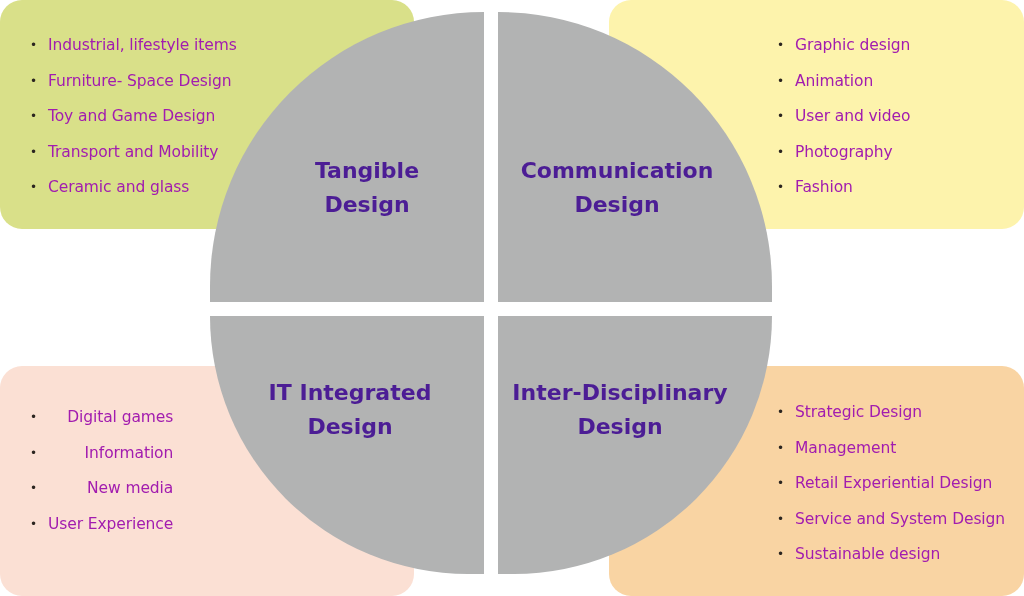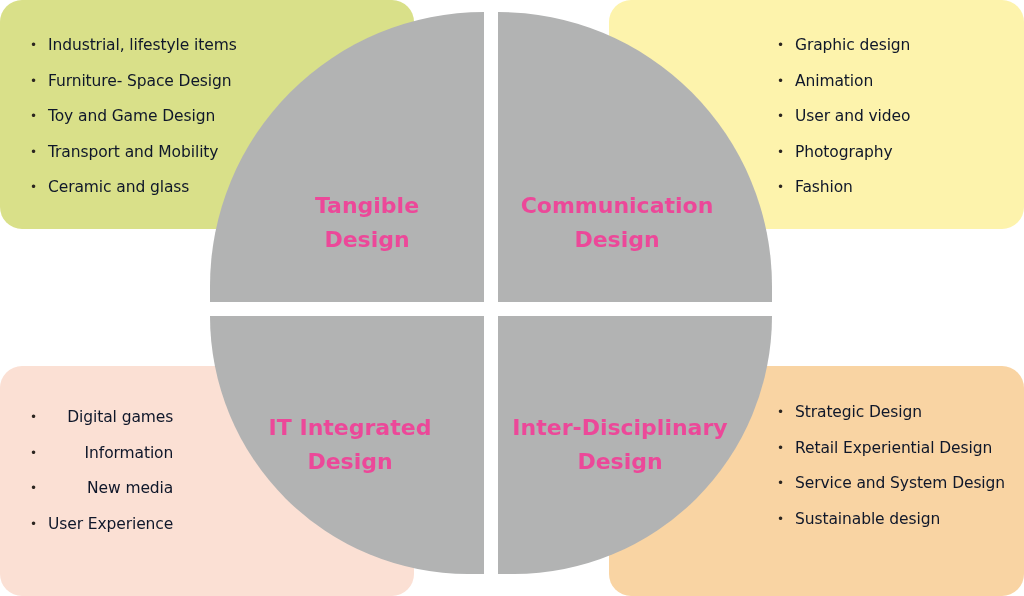--- a/index.html
+++ b/index.html
@@ -5,35 +5,35 @@
   * { margin:0; padding:0; box-sizing:border-box; }
   html, body { width:1024px; height:596px; background:#ffffff; overflow:hidden; }
   body { position:relative; font-family:"DejaVu Sans", sans-serif; }
   .box { position:absolute; border-radius:22px; }
   .box.tl { left:0; top:0; width:414px; height:229px; }
   .box.tr { left:609px; top:0; width:415px; height:229px; }
   .box.bl { left:0; top:366px; width:414px; height:230px; }
   .box.br { left:609px; top:366px; width:415px; height:230px; }
 
   ul.items { position:absolute; list-style:none; }
-  ul.items li { position:relative; font-size:15.5px; color:#0f172a; height:35.6px; line-height:20px; padding-left:18px; white-space:nowrap; letter-spacing:-0.1px; }
+  ul.items li { position:relative; font-size:15.5px; color:#a21caf; height:35.6px; line-height:20px; padding-left:18px; white-space:nowrap; letter-spacing:-0.1px; }
   ul.items li::before { content:"•"; position:absolute; left:0; top:0; font-size:12px; color:#2b2520; }
   .list-tl { left:30px; top:35px; }
   .list-tr { left:777px; top:35px; }
   .list-bl { left:30px; top:407px;text-align:right; }
   .list-br { left:777px; top:402px; }
 
   .circle-wrap { position:absolute; left:210px; top:12px; width:562px; height:562px; }
   .quad { position:absolute; background:#b2b3b3; }
   .q-tl { left:0; top:0; width:274px; height:290px; border-top-left-radius:100% 100%; border-radius:281px 0 0 0 / 281px 0 0 0; }
   .q-tr { left:288px; top:0; width:274px; height:290px; border-radius:0 281px 0 0 / 0 281px 0 0; }
   .q-bl { left:0; top:304px; width:274px; height:258px; border-radius:0 0 0 281px / 0 0 0 281px; }
   .q-br { left:288px; top:304px; width:274px; height:258px; border-radius:0 0 281px 0 / 0 0 281px 0; }
 
-  .qlabel { position:absolute; color:#ec4899; font-weight:bold; font-size:22px; line-height:34px; text-align:center; width:300px;margin-top:35px; }
+  .qlabel { position:absolute; color:#4c1d95; font-weight:bold; font-size:22px; line-height:34px; text-align:center; width:300px; }
   .lbl-tl { left:217px; top:154px; }
   .lbl-tr { left:467px; top:154px; }
   .lbl-bl { left:200px; top:376px; }
   .lbl-br { left:470px; top:376px; }
   .qlabel span { display:block; }
 </style>
 </head>
 <body>
 
 <div class="box tl" style="background:#d9e089;"></div>
@@ -56,20 +56,21 @@
   <li>Fashion</li>
 </ul>
 <ul class="items list-bl">
   <li>Digital games</li>
   <li>Information</li>
   <li>New media</li>
   <li>User Experience</li>
 </ul>
 <ul class="items list-br">
   <li>Strategic Design</li>
+  <li>Management</li>
   <li>Retail Experiential Design</li>
   <li>Service and System Design</li>
   <li>Sustainable design</li>
 </ul>
 
 <div class="circle-wrap">
   <div class="quad q-tl"></div>
   <div class="quad q-tr"></div>
   <div class="quad q-bl"></div>
   <div class="quad q-br"></div>

